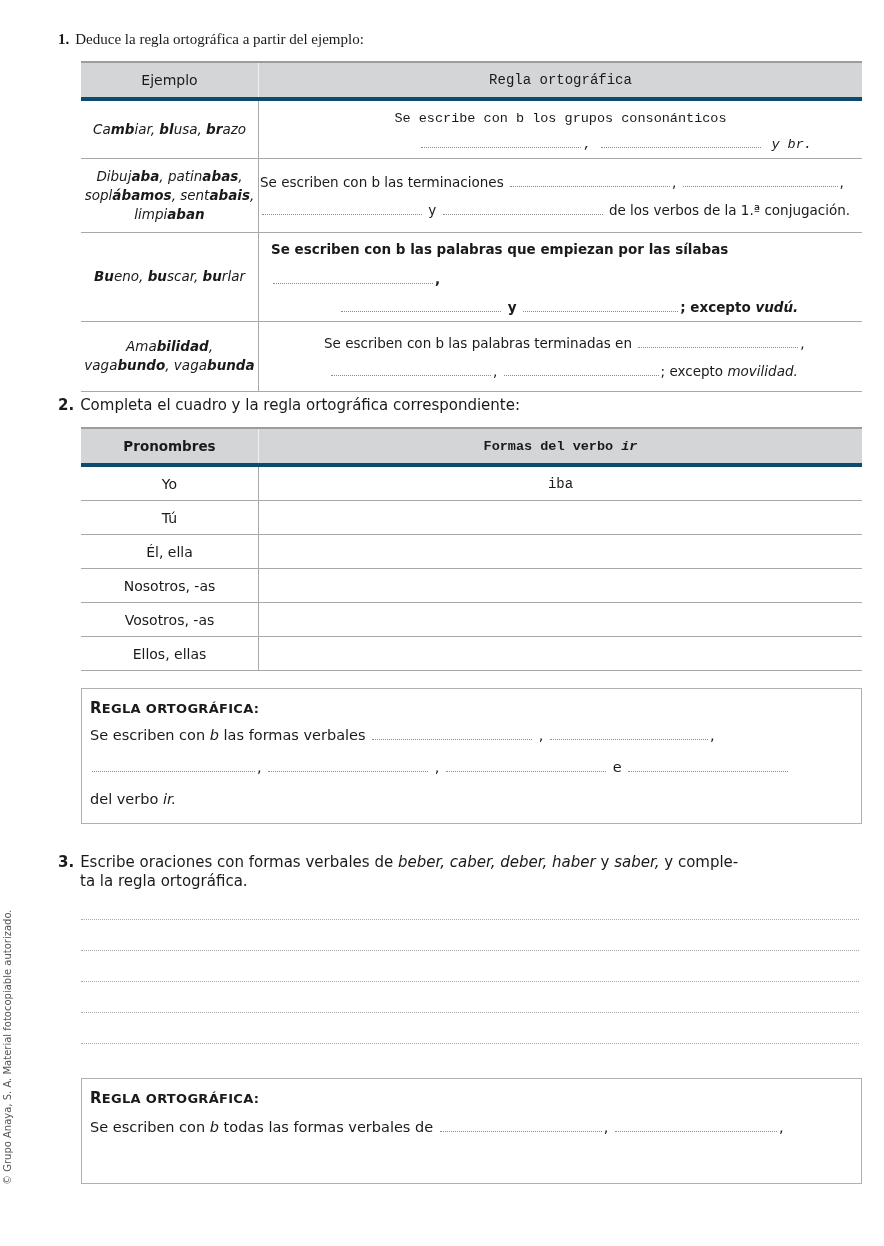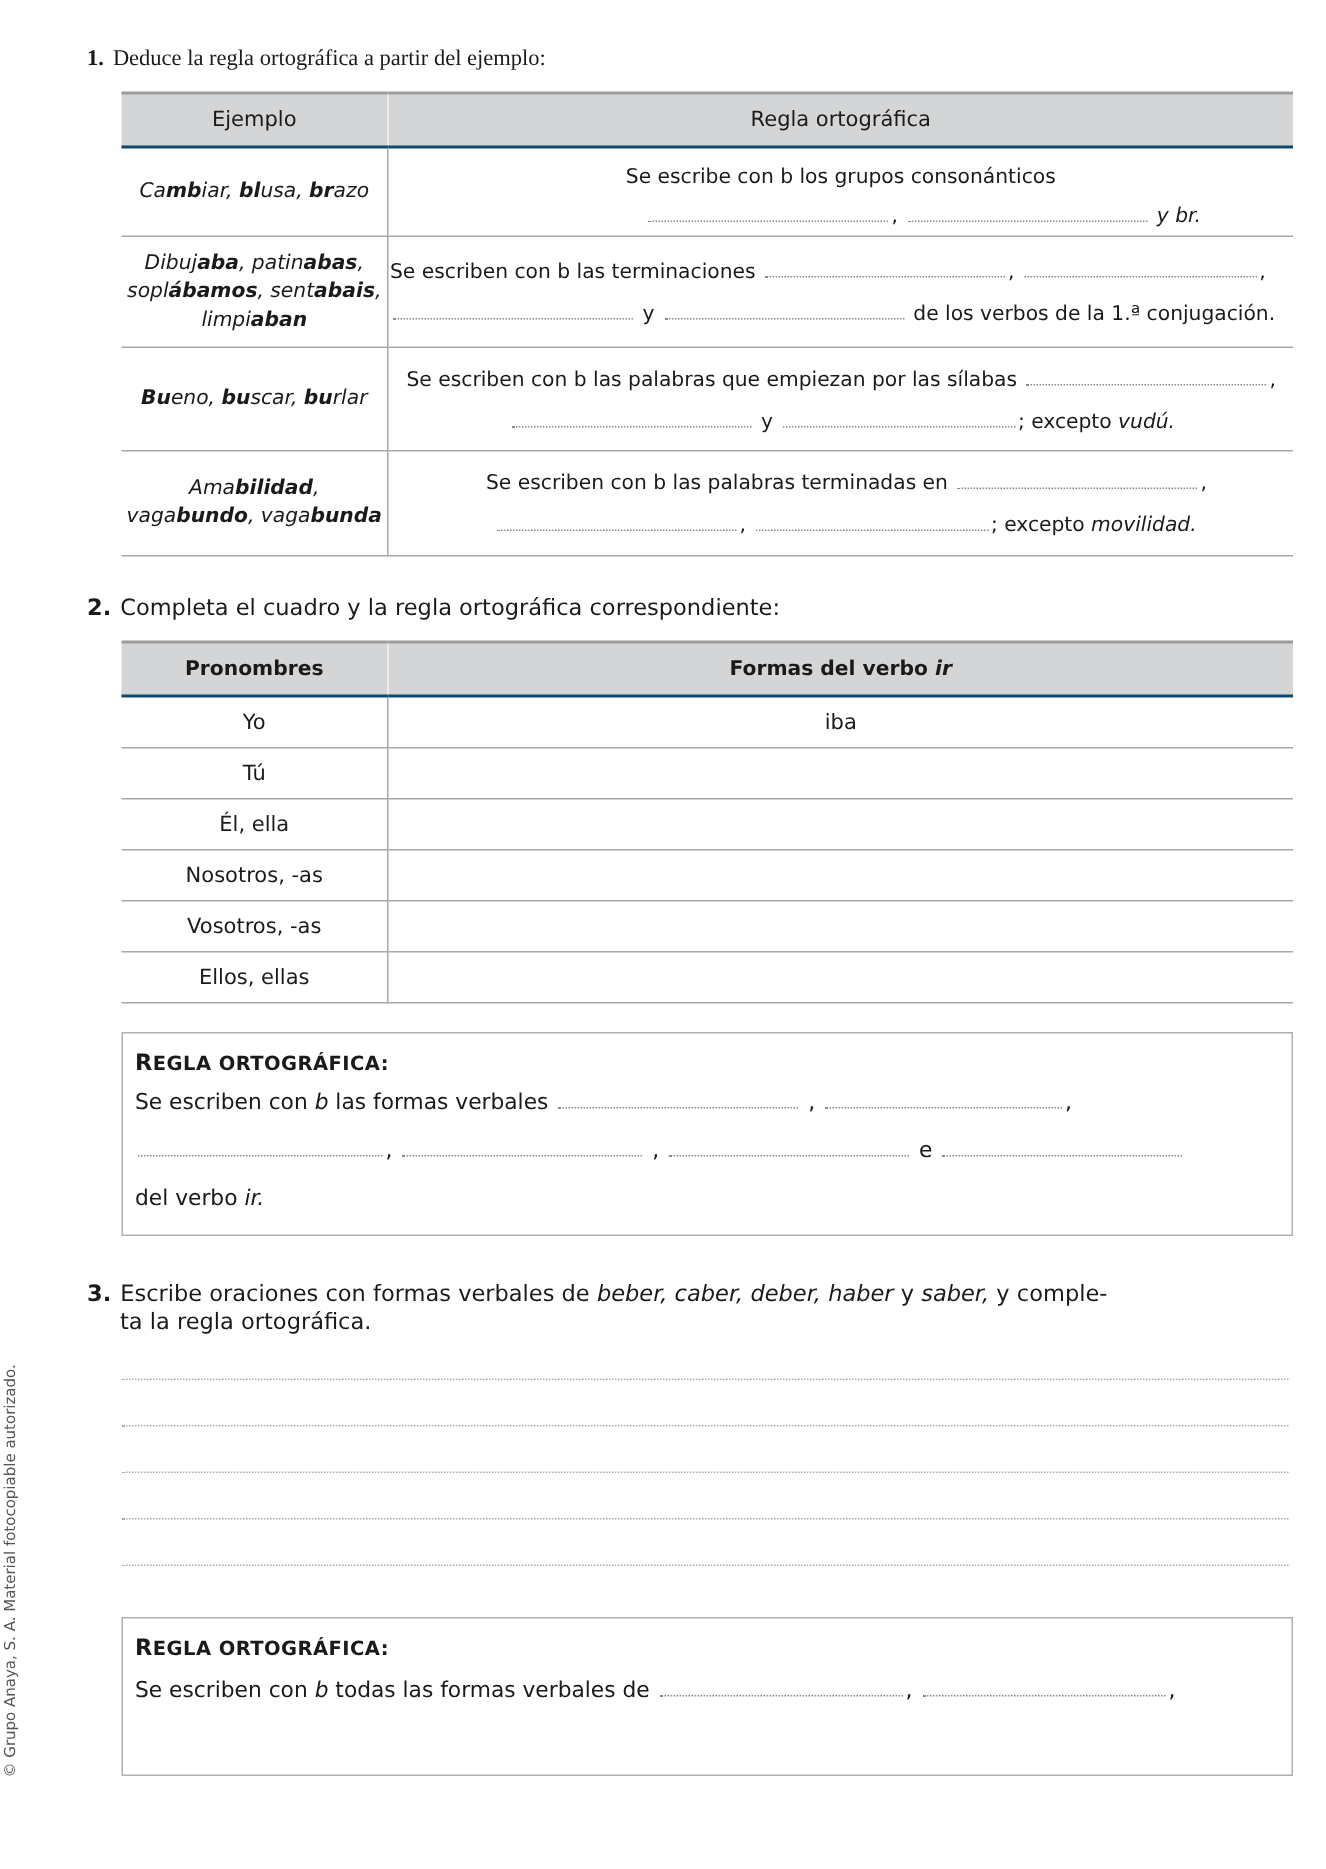--- a/index.html
+++ b/index.html
@@ -3,25 +3,25 @@
 <meta charset="utf-8">
 <style>
   html, body { margin: 0; padding: 0; background: #ffffff; }
   body { width: 884px; height: 1246px; position: relative; overflow: hidden;
          font-family: "DejaVu Sans", sans-serif; color: #1a1a1a; }
   .abs { position: absolute; }
   .q-title { font-size: 15px; left: 58px; }
   .q-title .num { font-weight: bold; margin-right: 6px; }
   .tbl { position: absolute; left: 81px; width: 781px; border-collapse: collapse; }
   .tbl th { background: #d4d5d7; font-weight: normal; font-size: 14px; height: 32px;
-            border-top: 2px solid #9c9c9c; border-bottom: 2px solid #0c4a6e; }
+            border-top: 2px solid #9c9c9c; border-bottom: 4px solid #0c4a6e; }
   .tbl td { font-size: 13.5px; border-bottom: 1.5px solid #a8a8a8; vertical-align: middle; }
   .tbl .c1 { width: 175px; border-right: 1.5px solid #a8a8a8; text-align: center; }
   .tbl th.c1 { border-right: 1.5px solid #f0f0f0; }
-  .tbl .c2 { text-align: center; }
+  .tbl .c2 { text-align: center; font-family: Liberation Mono, monospace; }
   .ex { font-style: italic; line-height: 19px; }
   .ex b { font-style: italic; }
   .blank { display: inline-block; border-bottom: 1px dotted #8a8a8a; height: 1px; vertical-align: baseline; margin: 0 2px; }
   .t2 th { font-weight: bold; font-size: 13.5px; }
   .t2 td { height: 31px; font-size: 14px; }
   .box { position: absolute; left: 81px; width: 779px; border: 1.5px solid #b0b0b0; font-size: 14.5px; }
   .box .hd { font-weight: bold; font-size: 13px; letter-spacing: 0.3px; }
   .box .hd .big { font-size: 15px; }
   .wline { position: absolute; left: 81px; width: 778px; border-top: 1.2px dotted #a8a8a8; }
   .side { position: absolute; left: 2px; top: 1185px; transform-origin: 0 0; transform: rotate(-90deg);
@@ -67,21 +67,21 @@
         <span>y</span>
         <span class="blank" style="width:160px;"></span>
         <span>de los verbos de la 1.ª conjugación.</span>
       </div>
     </td>
   </tr>
   <tr style="height:69px;">
     <td class="c1">
           <div class="ex"><b>Bu</b><span>eno, </span><b>bu</b><span>scar, </span><b>bu</b><span>rlar</span></div>
         </td>
-    <td style="padding-left:12px;">
+    <td style="padding-left:12px;font-weight:bold;">
       <div style="line-height:30px;"><span>Se escriben con b las palabras que empiezan por  las sílabas</span>
         <span class="blank" style="width:160px;"></span><span>,</span>
       </div>
       <div style="line-height:26px;padding-left:68px;">
         <span class="blank" style="width:160px;"></span>
         <span>y</span>
         <span class="blank" style="width:155px;"></span><span>; excepto</span>
         <i>vudú.</i>
       </div>
     </td>

